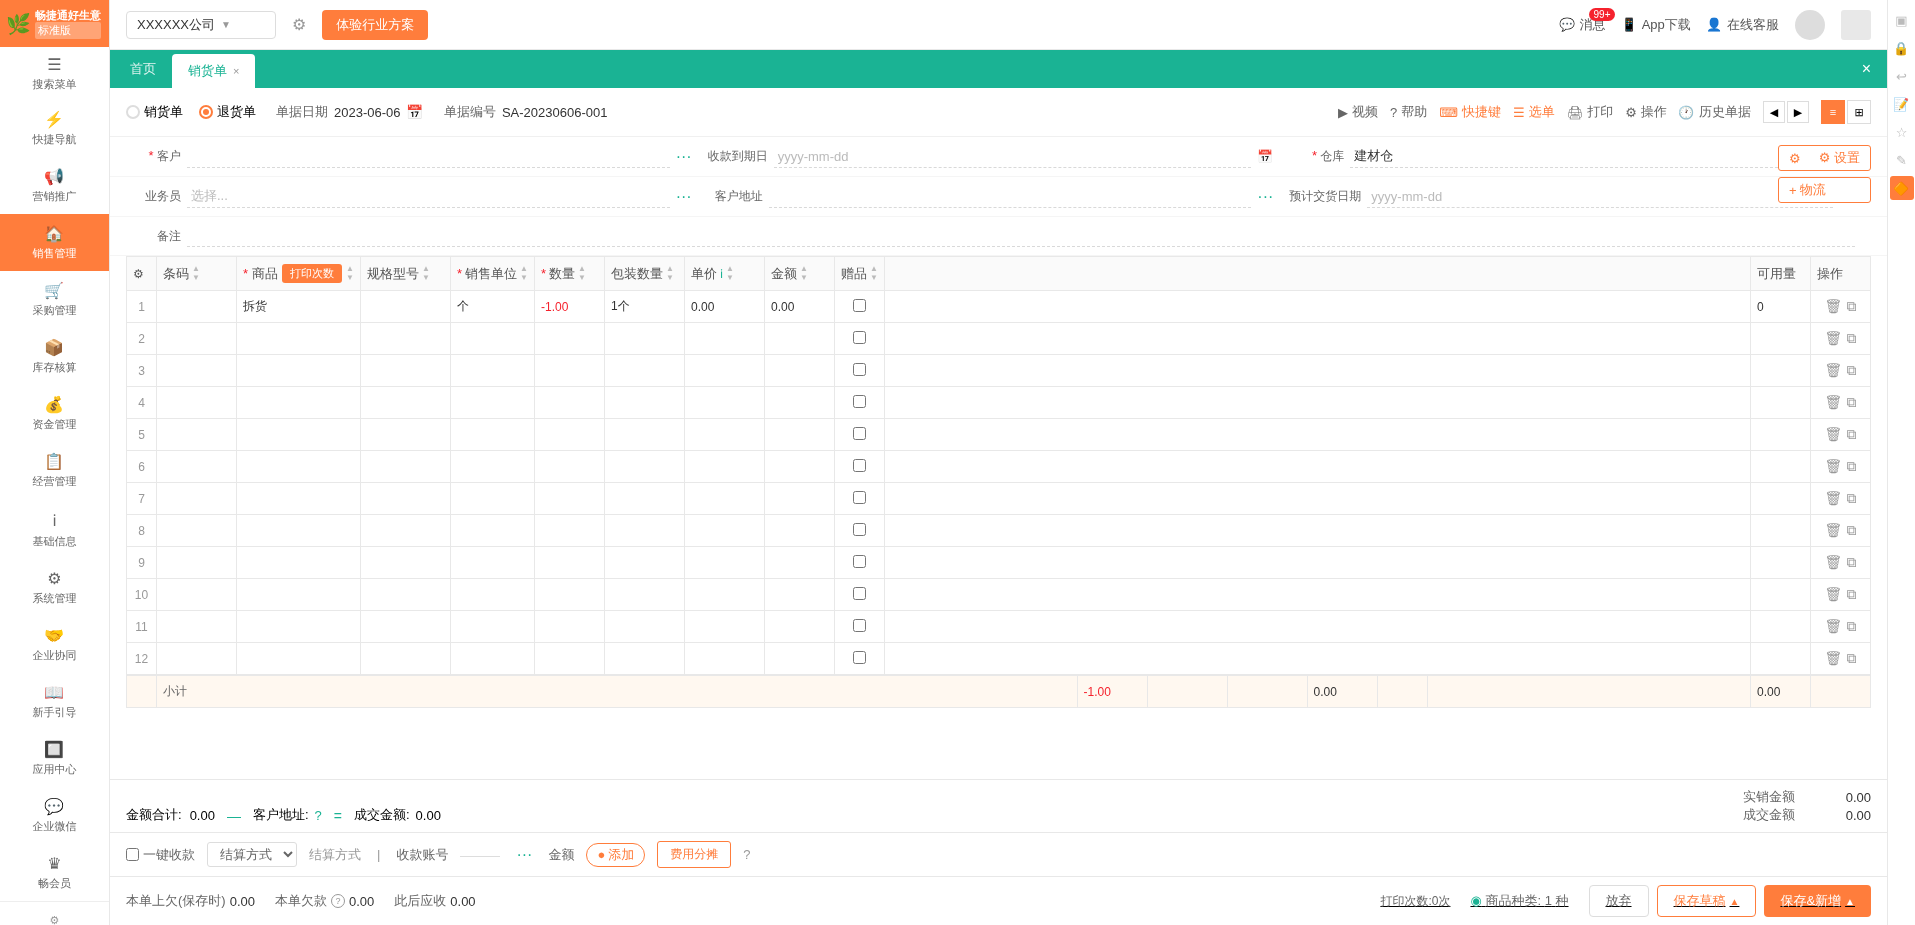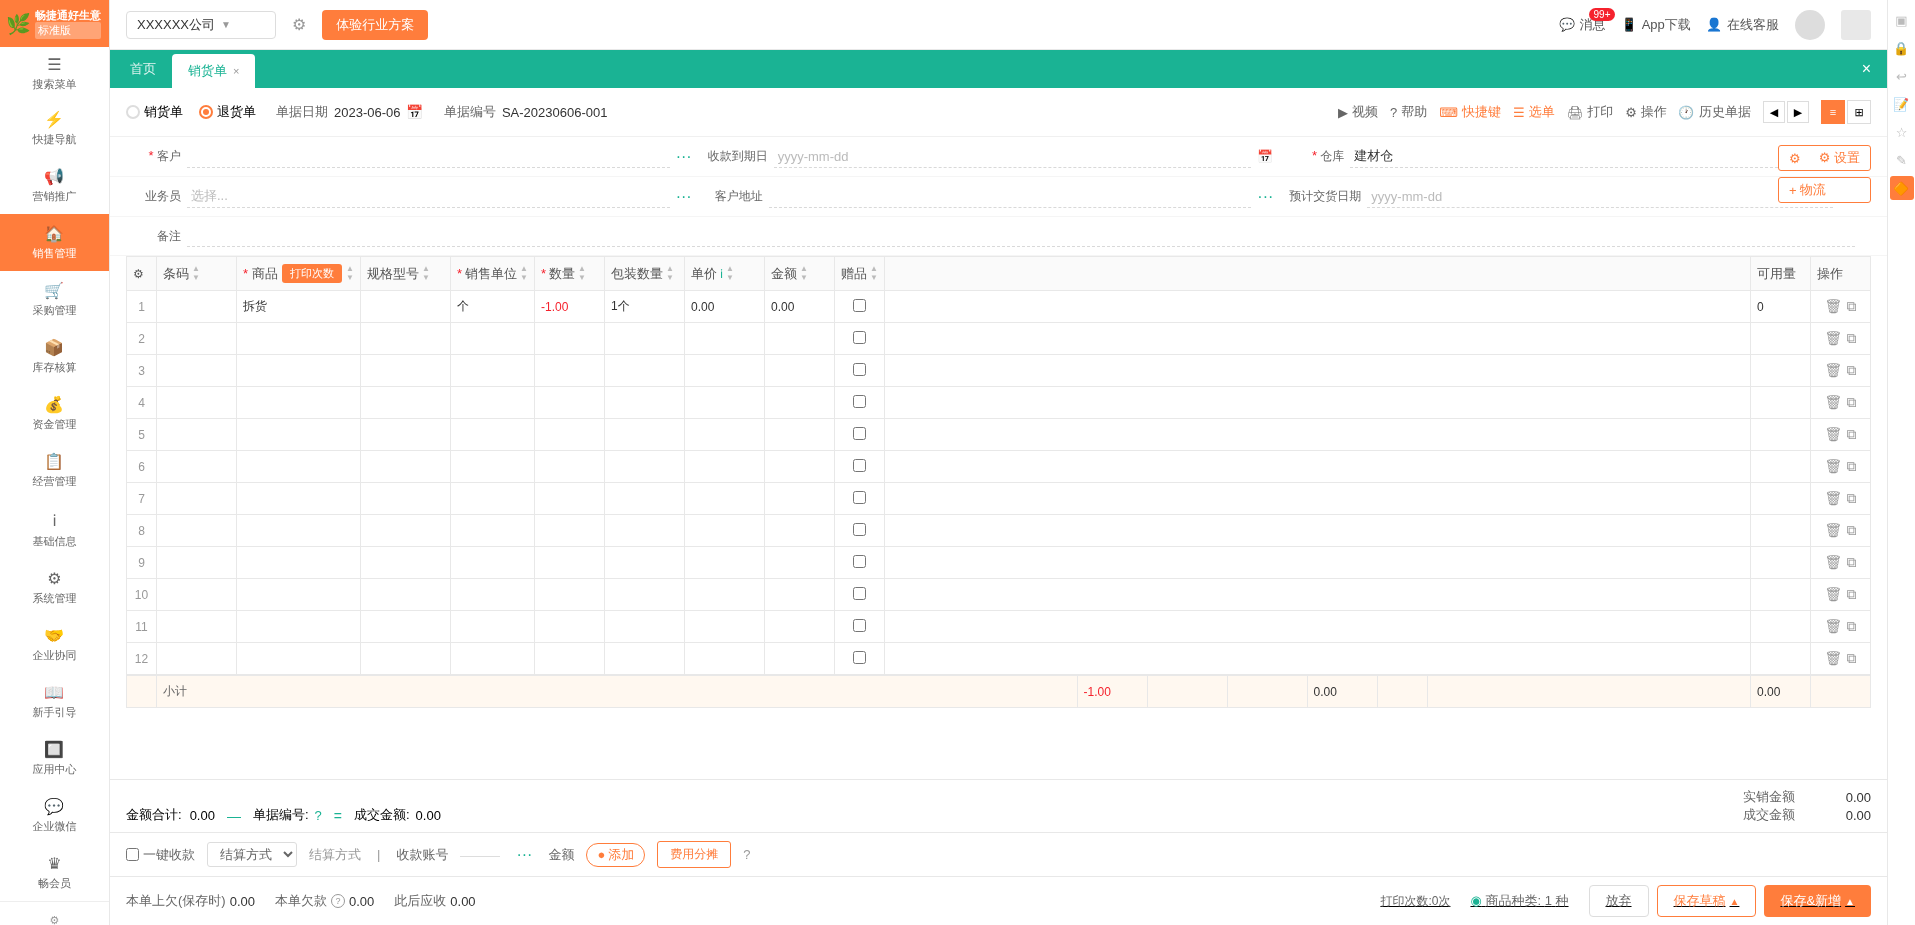--- a/index.html
+++ b/index.html
@@ -754,21 +754,21 @@
           </table>
       </div>
 
       <div class="bottom-bar">
         <div class="amount-total">
           <span>金额合计:</span>
           <span style="font-weight:500;">0.00</span>
         </div>
         <span class="minus-icon">—</span>
         <div class="deal-amount">
-          <span>单据编号:</span>
+          <span>客户地址:</span>
           <span style="color:#1ab394;cursor:pointer;">?</span>
         </div>
         <span class="equals-icon">=</span>
         <div class="deal-amount">
           <span>成交金额:</span>
           <span style="font-weight:500;">0.00</span>
         </div>
 
         <div style="margin-left:auto; display:flex; flex-direction:column; gap:0; text-align:right; font-size:12px;">
           <div style="display:flex; align-items:center; gap:16px;">

